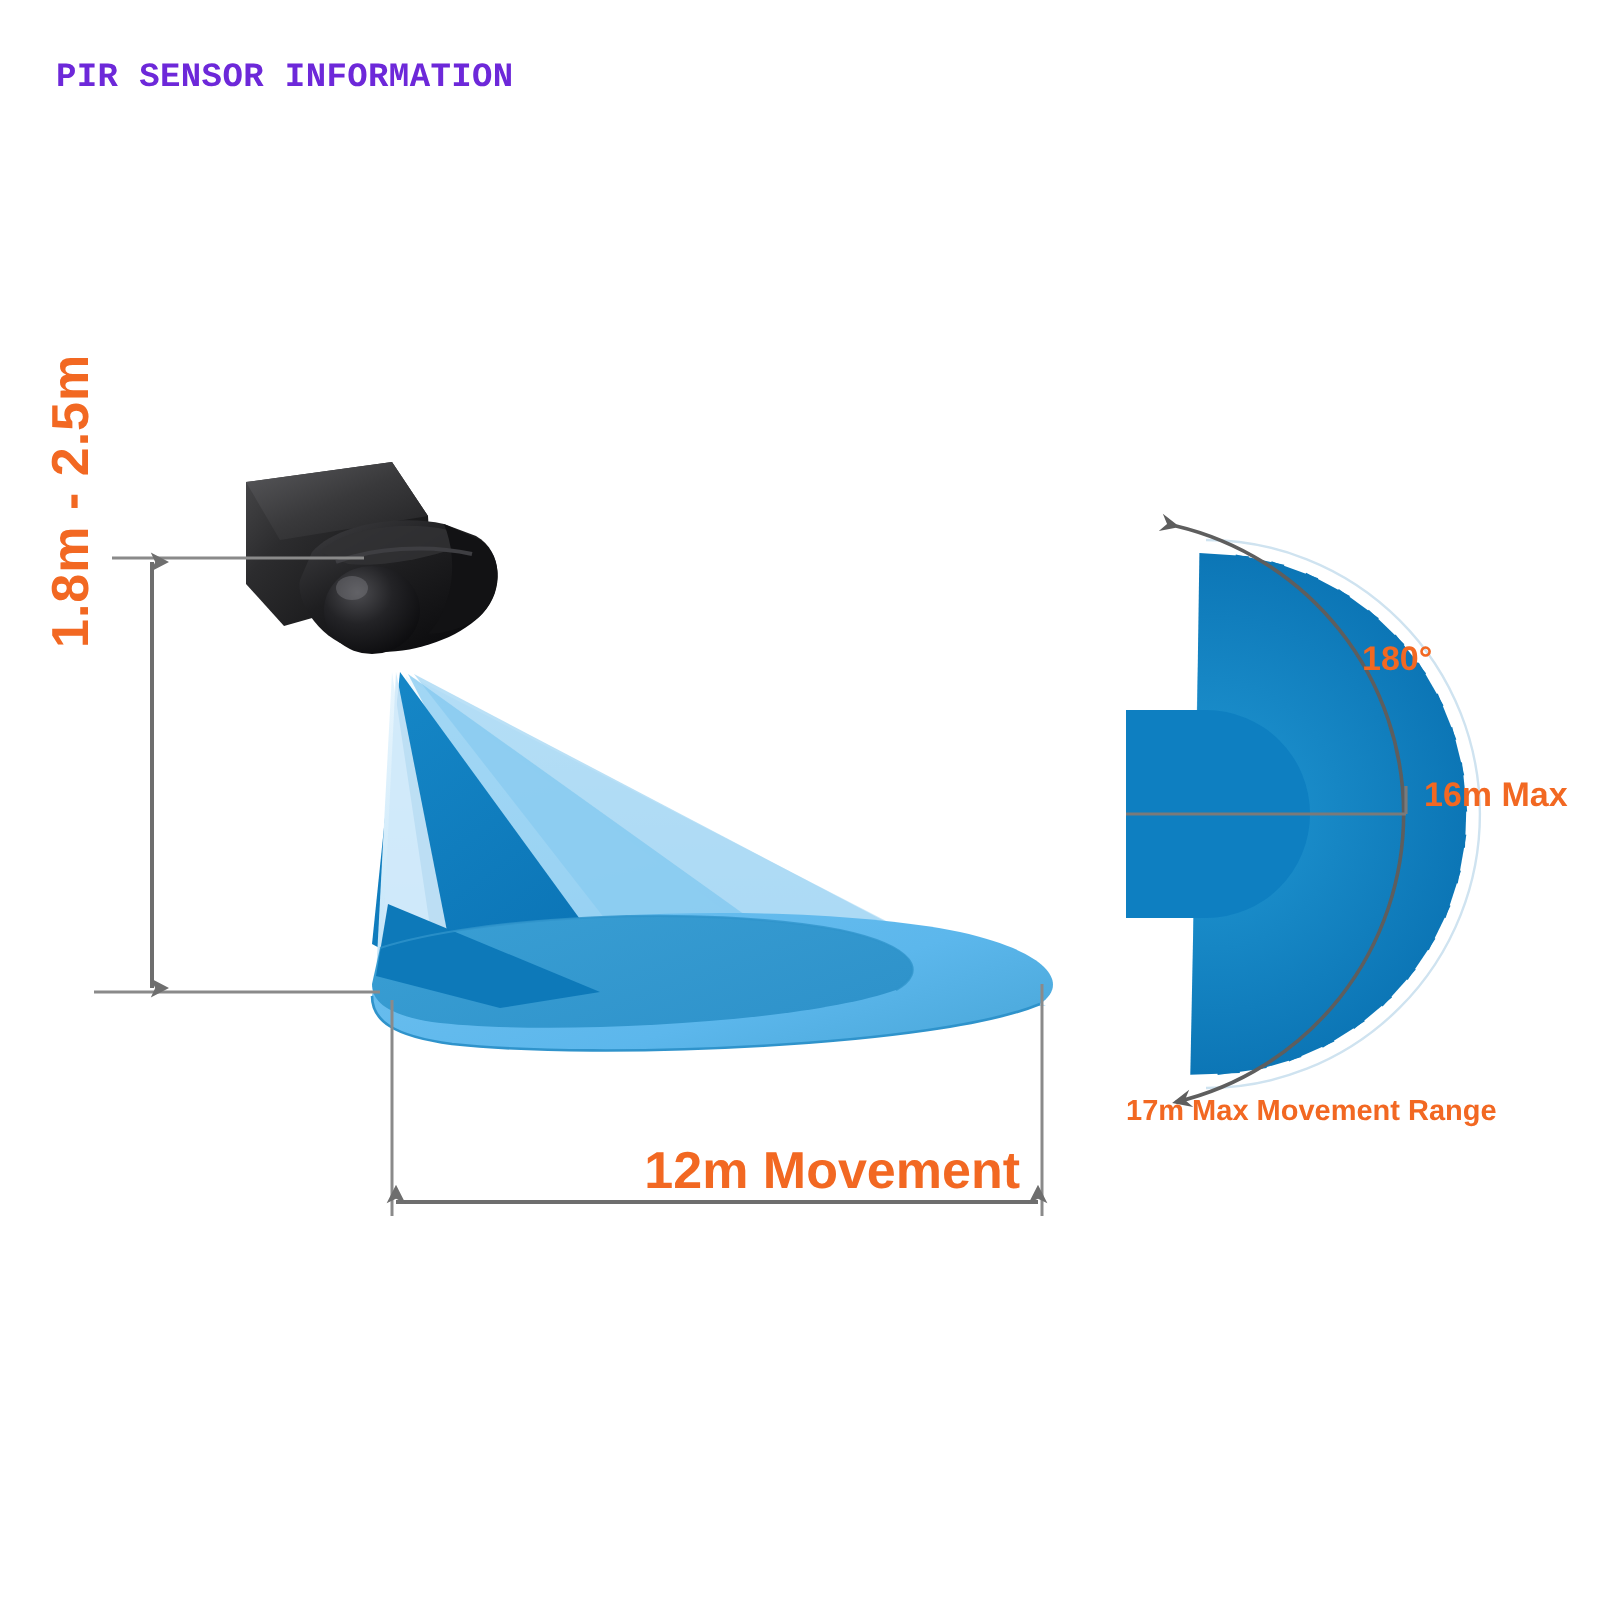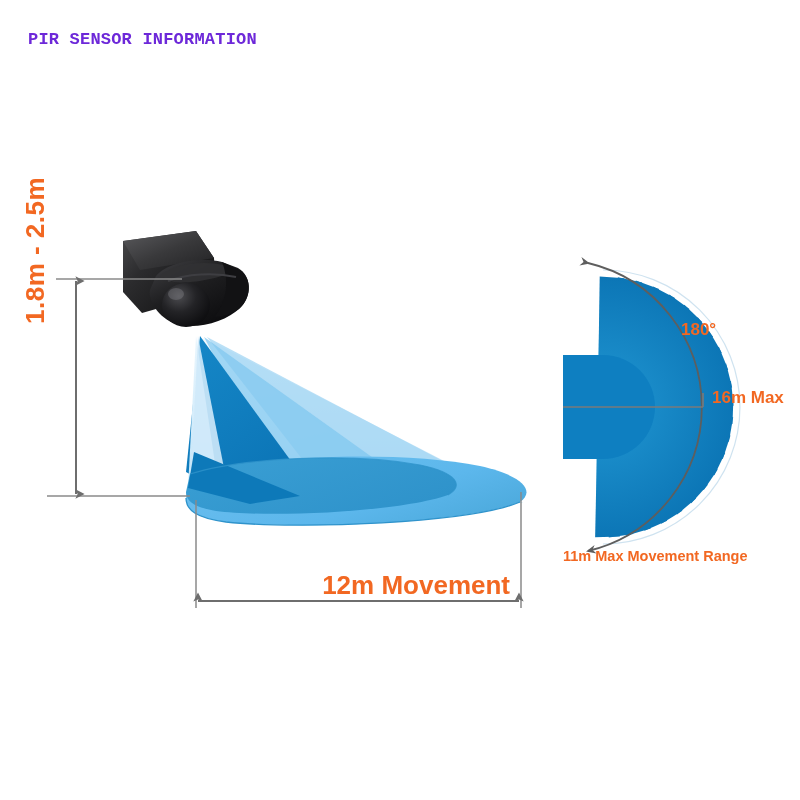--- a/index.html
+++ b/index.html
@@ -426,15 +426,15 @@
     <path d="M588,263 A148,148 0 0 1 588,551" fill="none" stroke="#5e5e5e" stroke-width="1.8" marker-start="url(#arcArrow)" marker-end="url(#arcArrow)"></path>
 
     <g>
       <line x1="563" y1="407" x2="703" y2="407" stroke="#7a7a7a" stroke-width="1.6"></line>
       <line x1="703" y1="393" x2="703" y2="407" stroke="#7a7a7a" stroke-width="1.6"></line>
     </g>
   </svg>
 
   <div class="angle-label">180°</div>
   <div class="max-label">16m Max</div>
-  <div class="range-caption">11m Max Movement Range</div>
+  <div class="range-caption">17m Max Movement Range</div>
 
 </div>
 
 </body></html>

